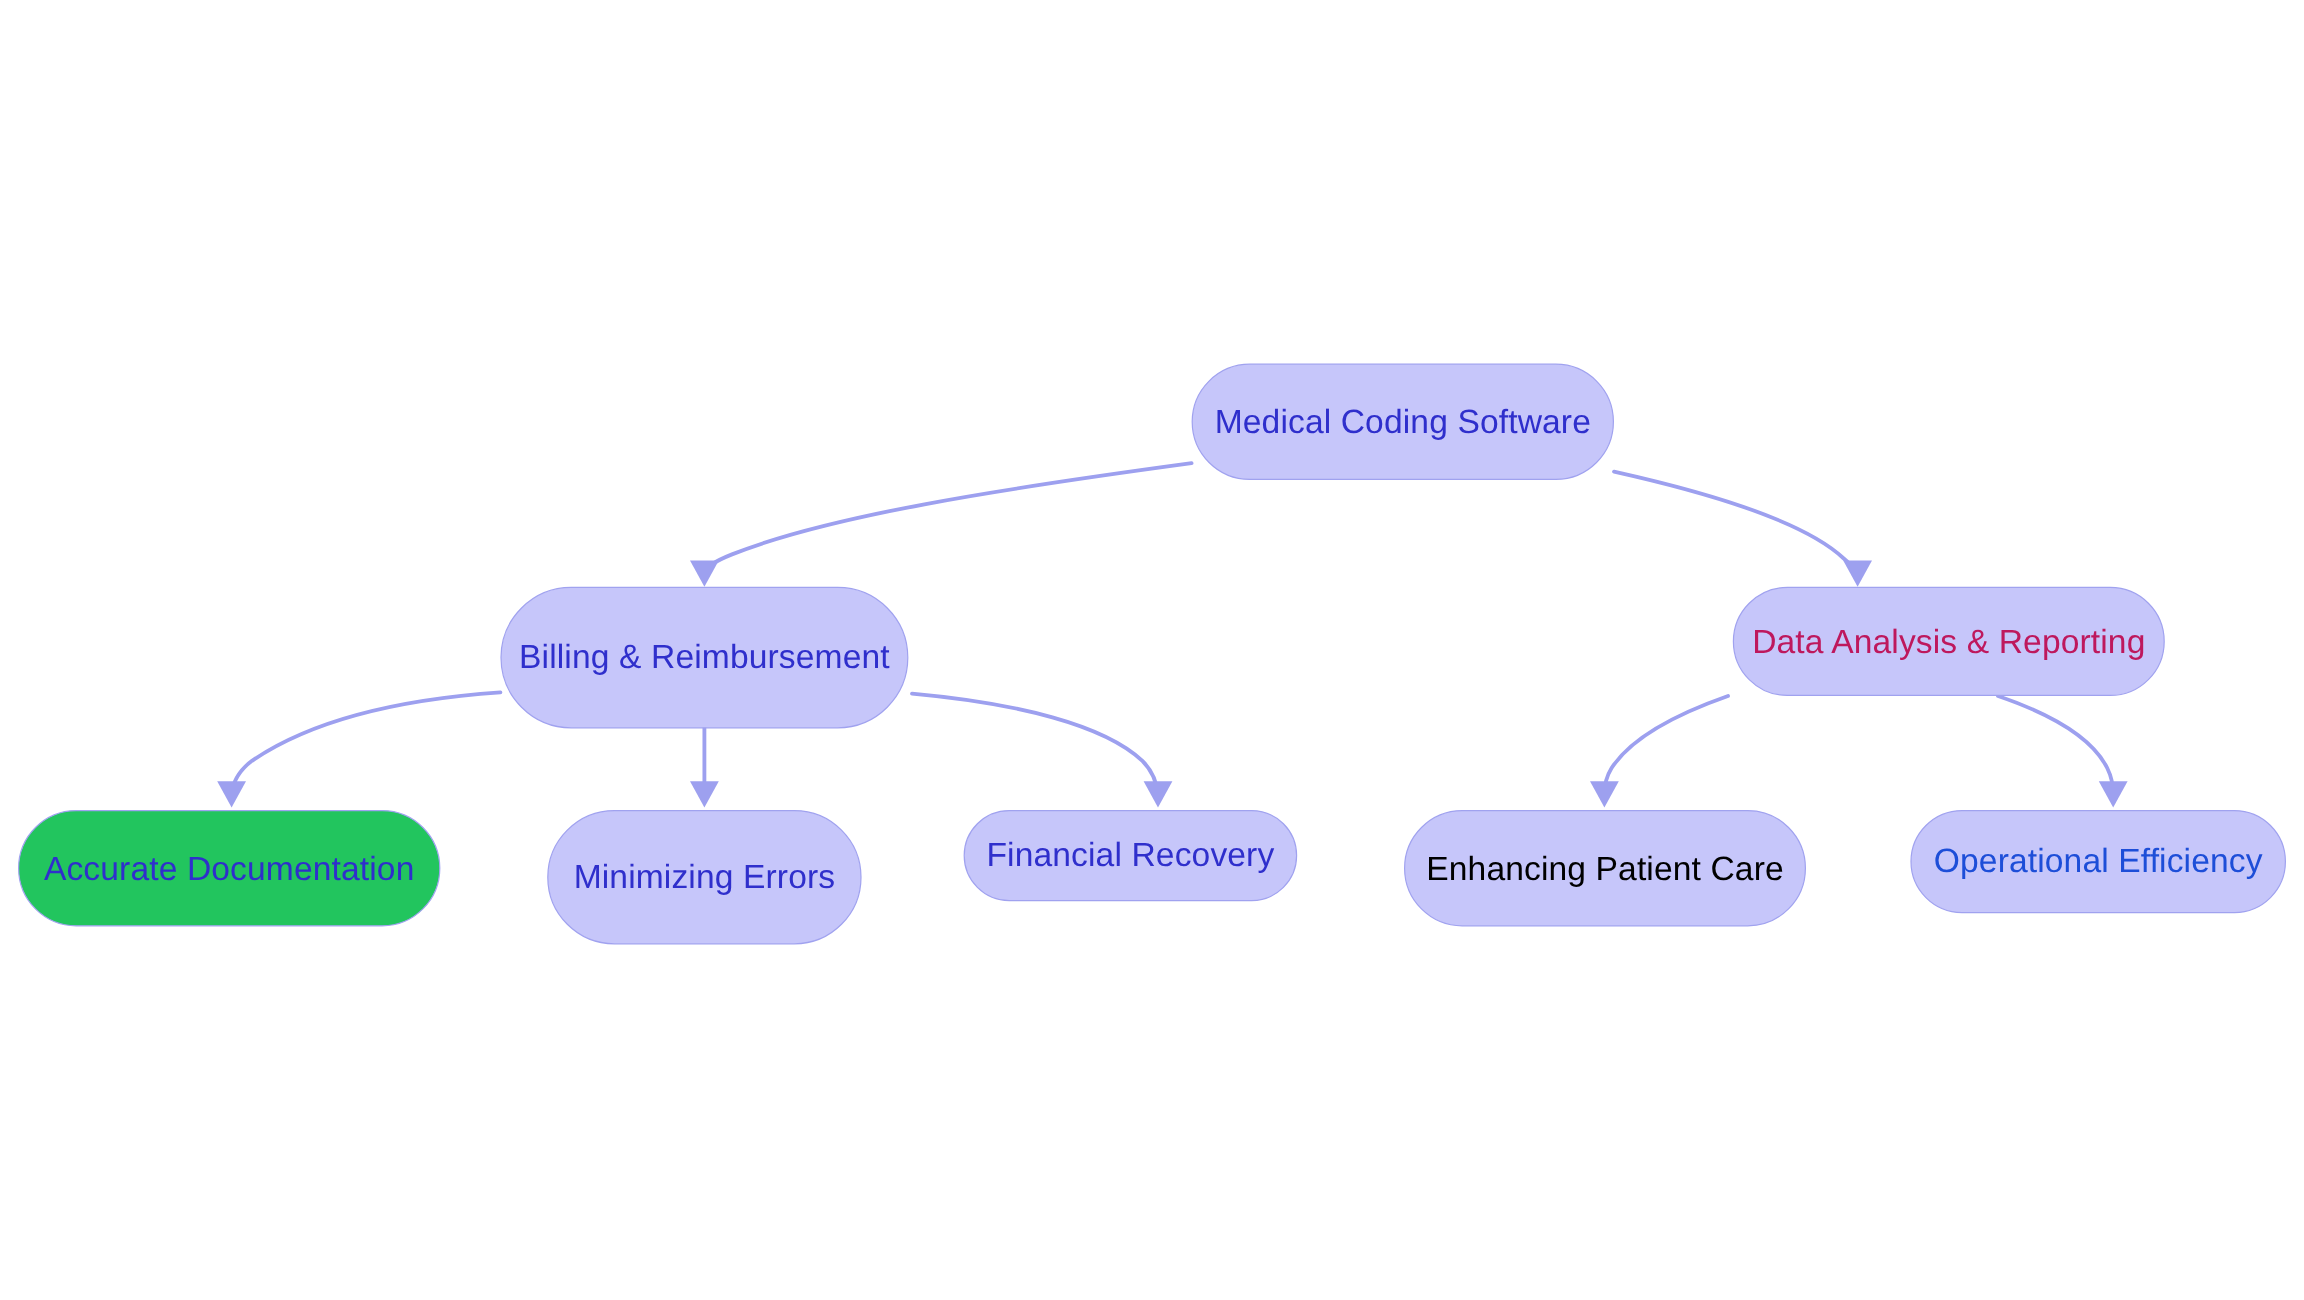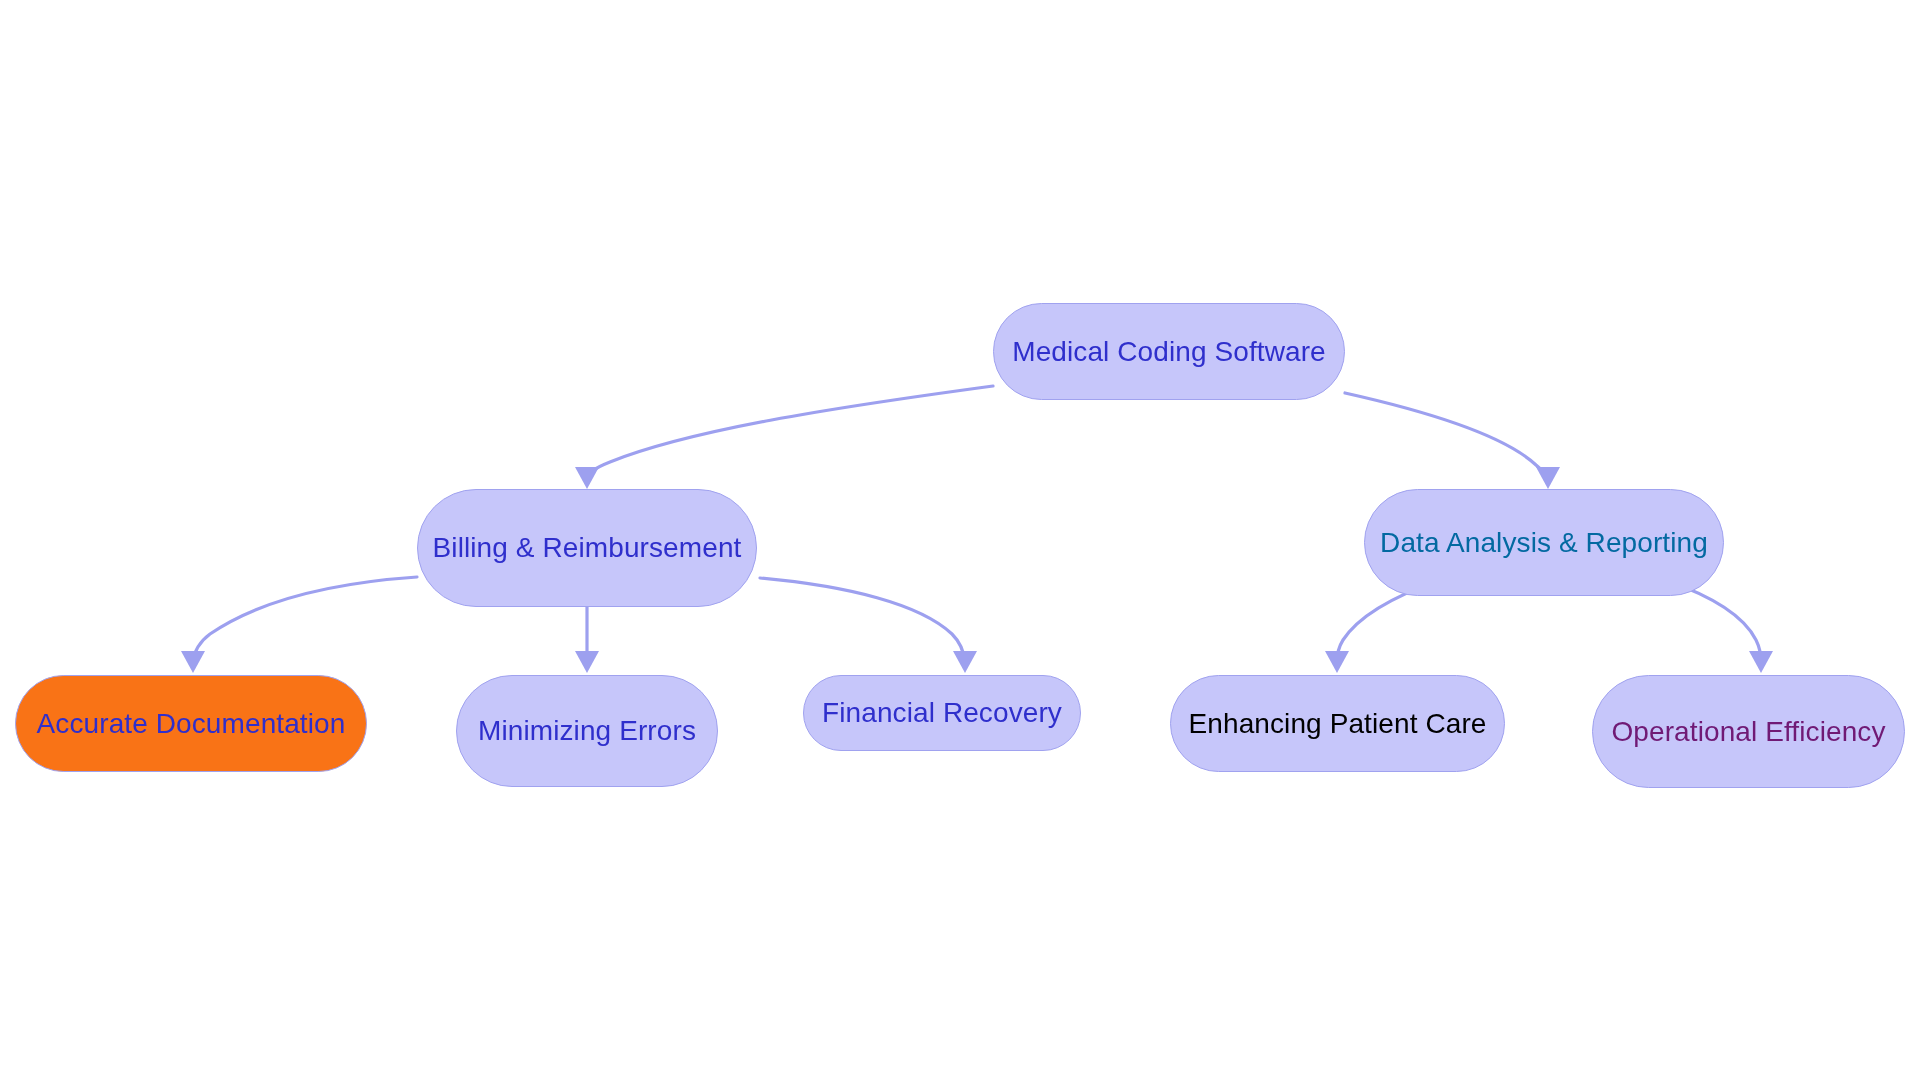--- a/index.html
+++ b/index.html
@@ -83,32 +83,32 @@
         <polygon points="1749,651 1773,651 1761,673" fill="#9da0ef"></polygon>
       </g>
     </svg>
   <div id="node-layer">
       <div class="node" style="left: 993px; top: 303px; width: 352px; height: 97px; background: rgb(198, 198, 250); border-color: rgb(160, 162, 239); color: rgb(47, 47, 204);">
         <span class="node-label">Medical Coding Software</span>
       </div>
       <div class="node" style="left: 417px; top: 489px; width: 340px; height: 118px; background: rgb(198, 198, 250); border-color: rgb(160, 162, 239); color: rgb(47, 47, 204);">
         <span class="node-label">Billing &amp; Reimbursement</span>
       </div>
-      <div class="node" style="left: 1364px; top: 489px; width: 360px; height: 107px; background: rgb(198, 198, 250); border-color: rgb(160, 162, 239); color: #0369a1;">
+      <div class="node" style="left: 1444px; top: 489px; width: 360px; height: 91px; background: rgb(198, 198, 250); border-color: rgb(160, 162, 239); color: #be185d;">
         <span class="node-label">Data Analysis &amp; Reporting</span>
       </div>
-      <div class="node" style="left: 15px; top: 675px; width: 352px; height: 97px; background: #f97316; border-color: rgb(160, 162, 239); color: rgb(47, 47, 204);">
+      <div class="node" style="left: 15px; top: 675px; width: 352px; height: 97px; background: #22c55e; border-color: rgb(160, 162, 239); color: rgb(47, 47, 204);">
         <span class="node-label">Accurate Documentation</span>
       </div>
       <div class="node" style="left: 456px; top: 675px; width: 262px; height: 112px; background: rgb(198, 198, 250); border-color: rgb(160, 162, 239); color: rgb(47, 47, 204);">
         <span class="node-label">Minimizing Errors</span>
       </div>
       <div class="node" style="left: 803px; top: 675px; width: 278px; height: 76px; background: rgb(198, 198, 250); border-color: rgb(160, 162, 239); color: rgb(47, 47, 204);">
         <span class="node-label">Financial Recovery</span>
       </div>
       <div class="node" style="left: 1170px; top: 675px; width: 335px; height: 97px; background: rgb(198, 198, 250); border-color: rgb(160, 162, 239); color: #000000;">
         <span class="node-label">Enhancing Patient Care</span>
       </div>
-      <div class="node" style="left: 1592px; top: 675px; width: 313px; height: 113px; background: rgb(198, 198, 250); border-color: rgb(160, 162, 239); color: #701a75;">
+      <div class="node" style="left: 1592px; top: 675px; width: 313px; height: 86px; background: rgb(198, 198, 250); border-color: rgb(160, 162, 239); color: #1d4ed8;">
         <span class="node-label">Operational Efficiency</span>
       </div>
     </div>
 </div>
 
 </body></html>

